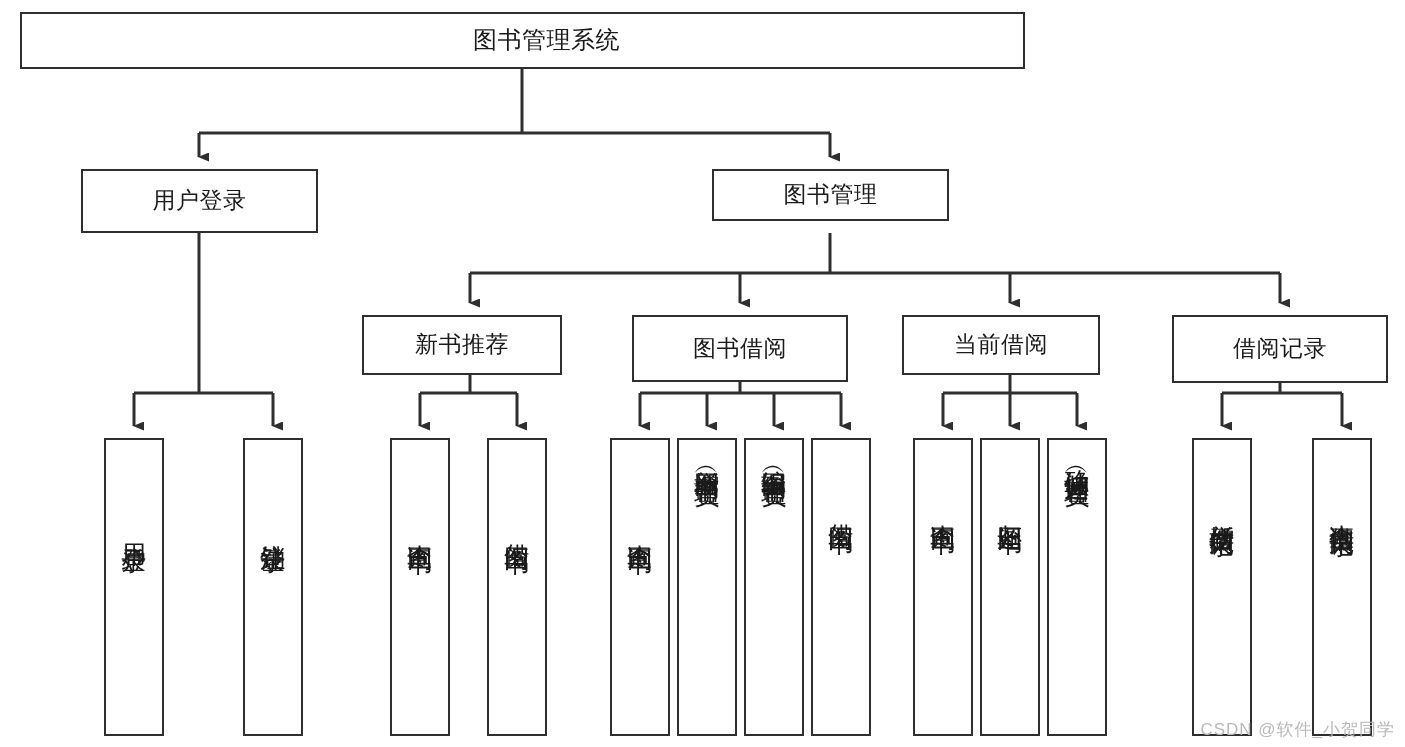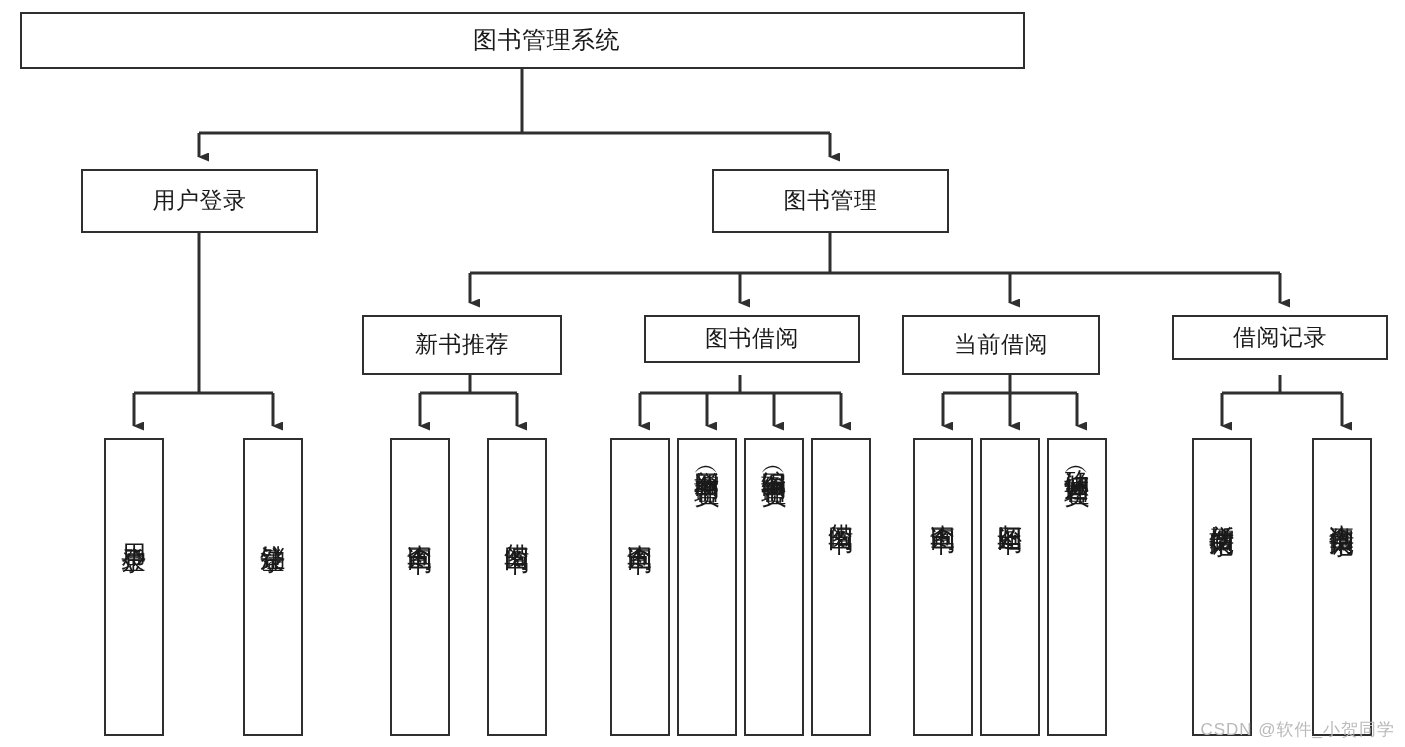--- a/index.html
+++ b/index.html
@@ -139,34 +139,34 @@
     </g>
   </svg>
 
   <div class="node horiz root" style="left:20px; top:12px; width:1005px; height:57px;padding-left:48px;">
     <span class="label">图书管理系统</span>
   </div>
 
   <div class="node horiz" style="left:81px; top:169px; width:237px; height:64px;">
     <span class="label">用户登录</span>
   </div>
-  <div class="node horiz" style="left:712px; top:169px; width:237px; height:64px;">
+  <div class="node horiz" style="left:712px; top:169px; width:237px; height:52px;">
     <span class="label">图书管理</span>
   </div>
 
   <div class="node horiz" style="left:362px; top:315px; width:200px; height:60px;">
     <span class="label">新书推荐</span>
   </div>
-  <div class="node horiz" style="left:632px; top:315px; width:216px; height:48px;margin-left:12px;">
+  <div class="node horiz" style="left:632px; top:315px; width:216px; height:67px;">
     <span class="label">图书借阅</span>
   </div>
   <div class="node horiz" style="left:902px; top:315px; width:198px; height:60px;">
     <span class="label">当前借阅</span>
   </div>
-  <div class="node horiz" style="left:1172px; top:315px; width:216px; height:45px;">
+  <div class="node horiz" style="left:1172px; top:315px; width:216px; height:68px;">
     <span class="label">借阅记录</span>
   </div>
 
   <div class="node vert short" style="left:104px; top:438px; width:60px; height:298px;">
     <span class="label">用户登录</span>
   </div>
   <div class="node vert short" style="left:243px; top:438px; width:60px; height:298px;">
     <span class="label">注销登录</span>
   </div>
 

